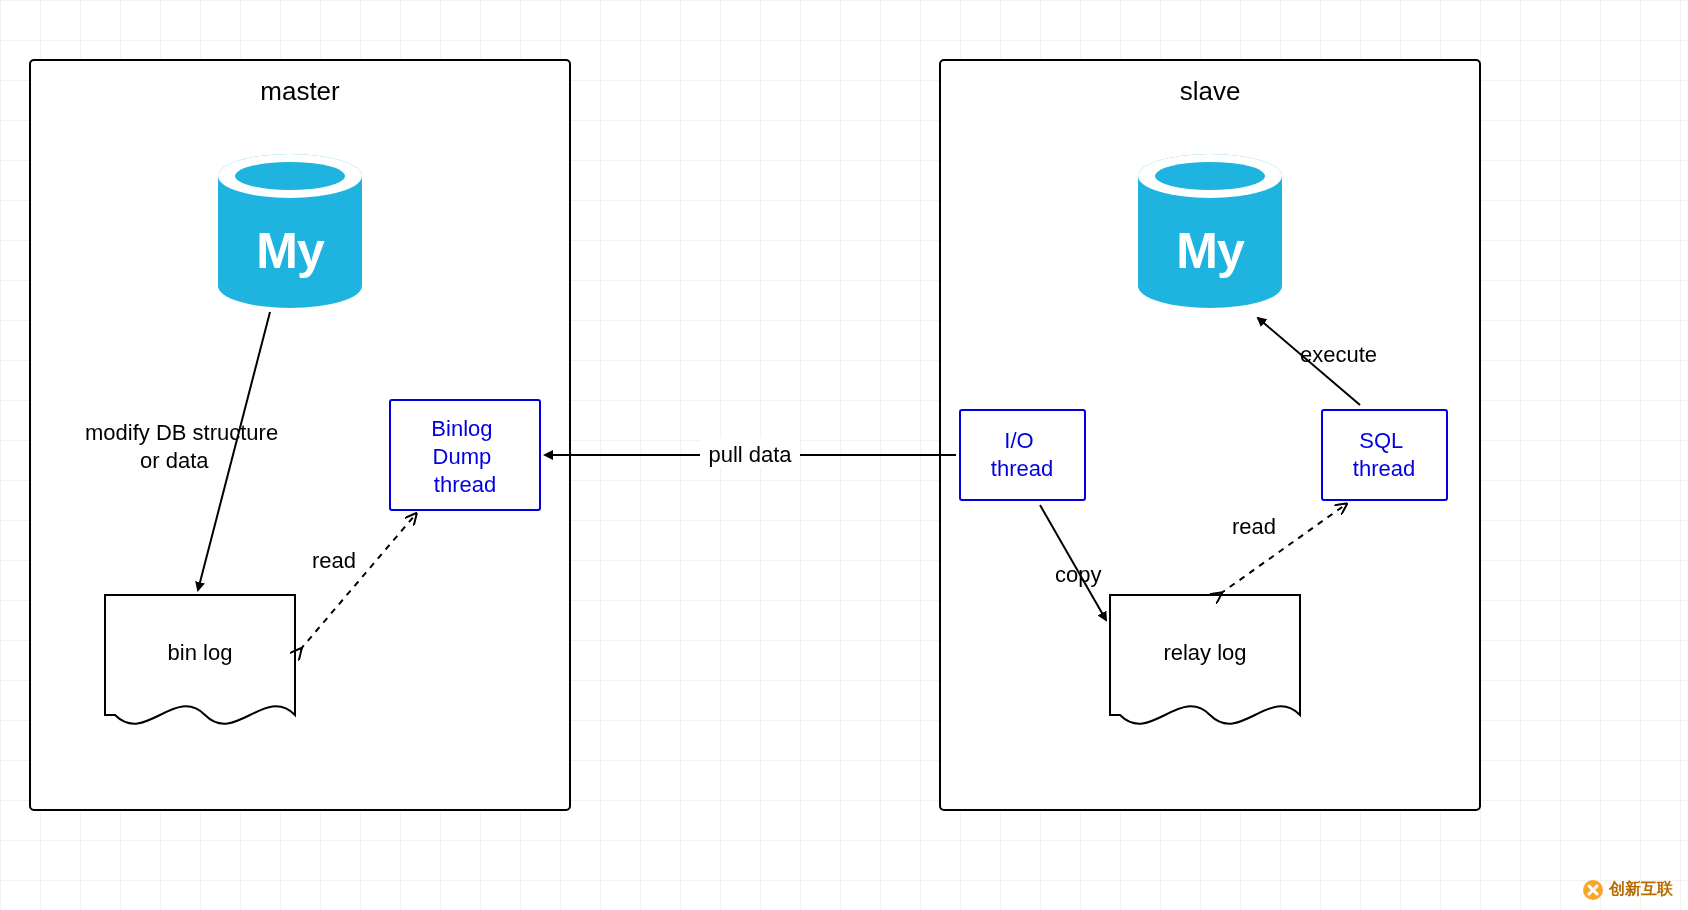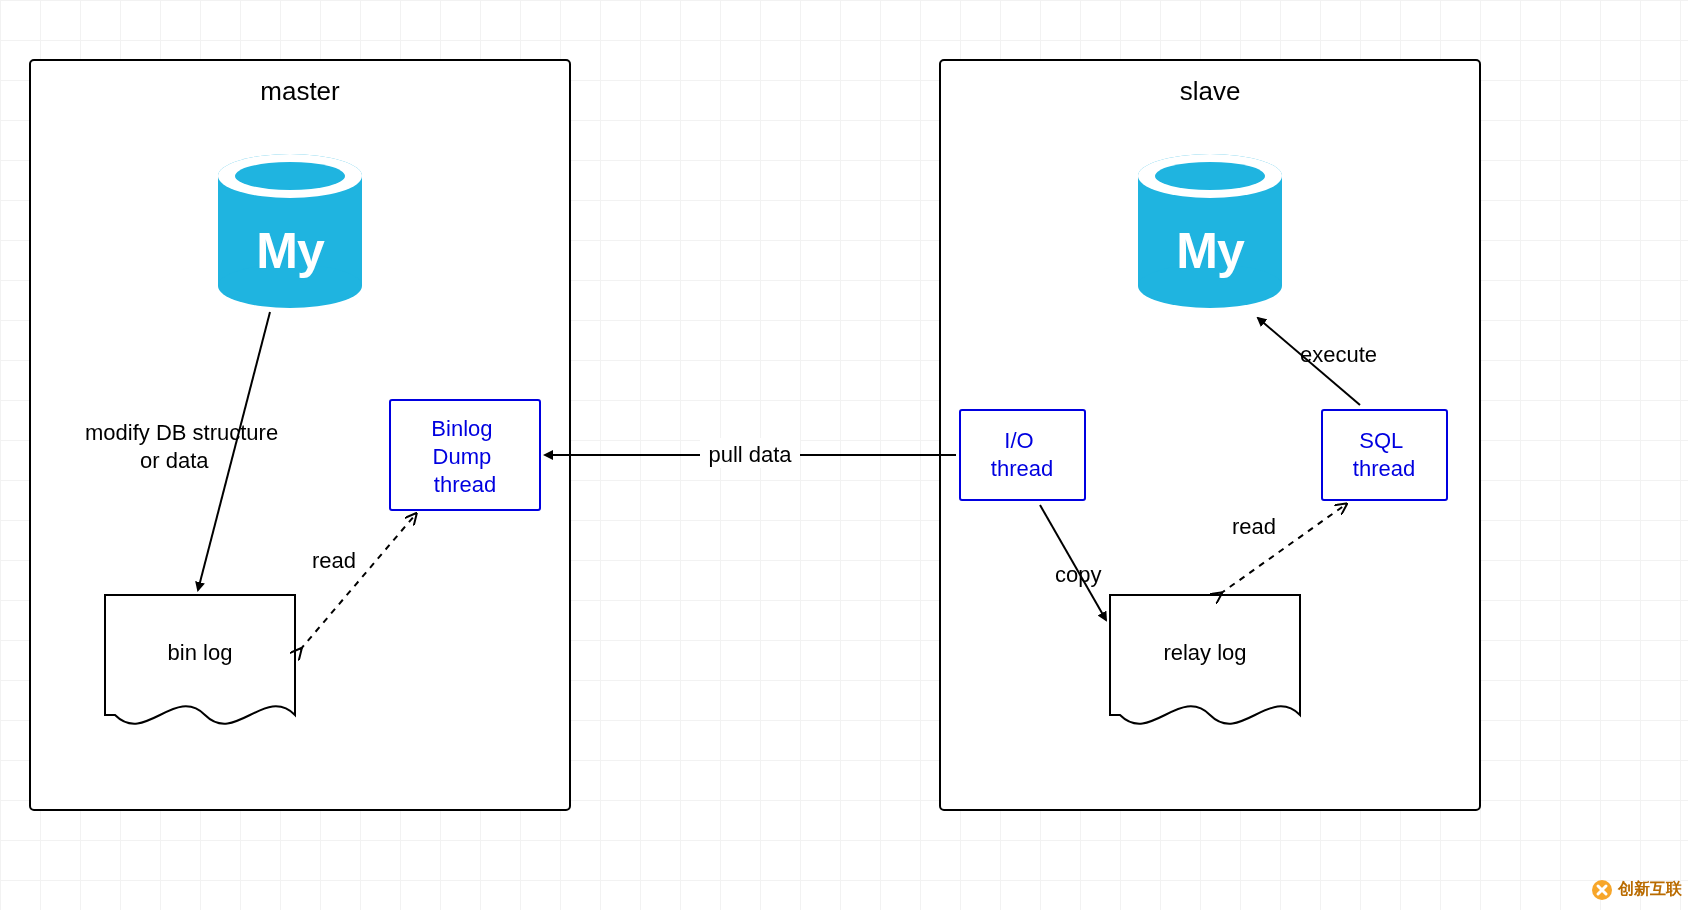--- a/index.html
+++ b/index.html
@@ -16,21 +16,21 @@
   .container-rect{fill:#fff;stroke:#000;stroke-width:2;}
   .thread-rect{fill:#fff;stroke:#0000e0;stroke-width:2;}
   .thread-text{fill:#0000e0;font-size:22px;}
   .label{font-size:22px;fill:#000;}
   .title{font-size:26px;fill:#000;}
   .arrow{stroke:#000;stroke-width:2;fill:none;}
   .arrow-dotted{stroke:#000;stroke-width:2;fill:none;stroke-dasharray:6 6;}
   .db-cyl{fill:#1fb4e0;}
   .db-text{fill:#fff;font-weight:700;font-size:50px;letter-spacing:-1px;}
   .log-shape{fill:#fff;stroke:#000;stroke-width:2;}
-  .watermark{position:absolute;right:6px;bottom:8px;font-size:16px;color:#b96b00;font-weight:600;}
+  .watermark{position:absolute;right:15px;bottom:8px;font-size:16px;color:#b96b00;font-weight:600;}
   .watermark svg{position:static;width:24px;height:24px;vertical-align:middle;}
 </style>
 </head>
 <body>
 <div class="bg"></div>
 
 <svg viewBox="0 0 1688 910">
   <defs>
     <marker id="arrowhead" markerWidth="10" markerHeight="10" refX="8" refY="5" orient="auto" markerUnits="userSpaceOnUse">
       <path d="M0,0 L10,5 L0,10 z" fill="#000"></path>

